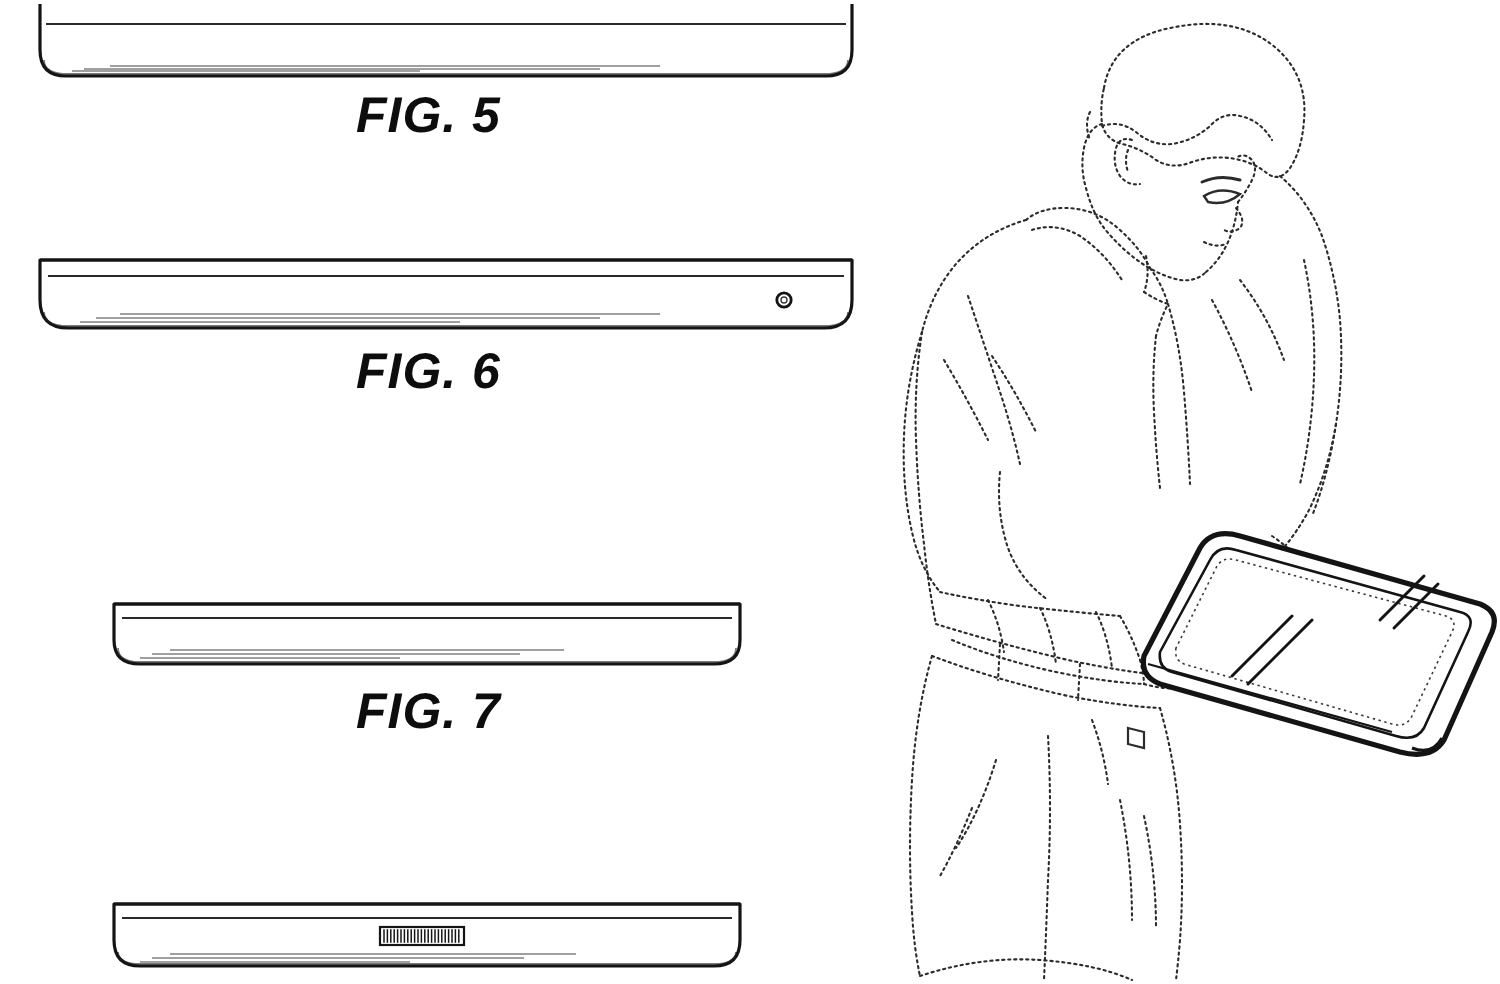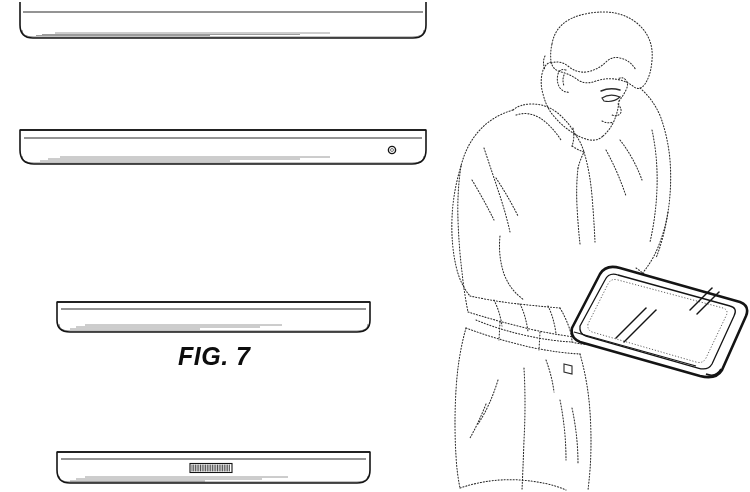--- a/index.html
+++ b/index.html
@@ -324,15 +324,17 @@
         <line x1="690" y1="310" x2="712" y2="288"></line>
         <line x1="697" y1="314" x2="719" y2="292"></line>
       </g>
 
       <path d="M574,332 L696,366" stroke="#141414" stroke-width="1.1" fill="none"></path>
       <path d="M706,374 Q716,378 721,369" stroke="#141414" stroke-width="1.6" fill="none"></path>
     </g>
 
   </svg>
 
+  <div class="fig-label" style="left:178px; top:44px;">FIG. 5</div>
+  <div class="fig-label" style="left:178px; top:172px;">FIG. 6</div>
   <div class="fig-label" style="left:178px; top:342px;text-align:center;">FIG. 7</div>
 
 </div>
 
 </body></html>

